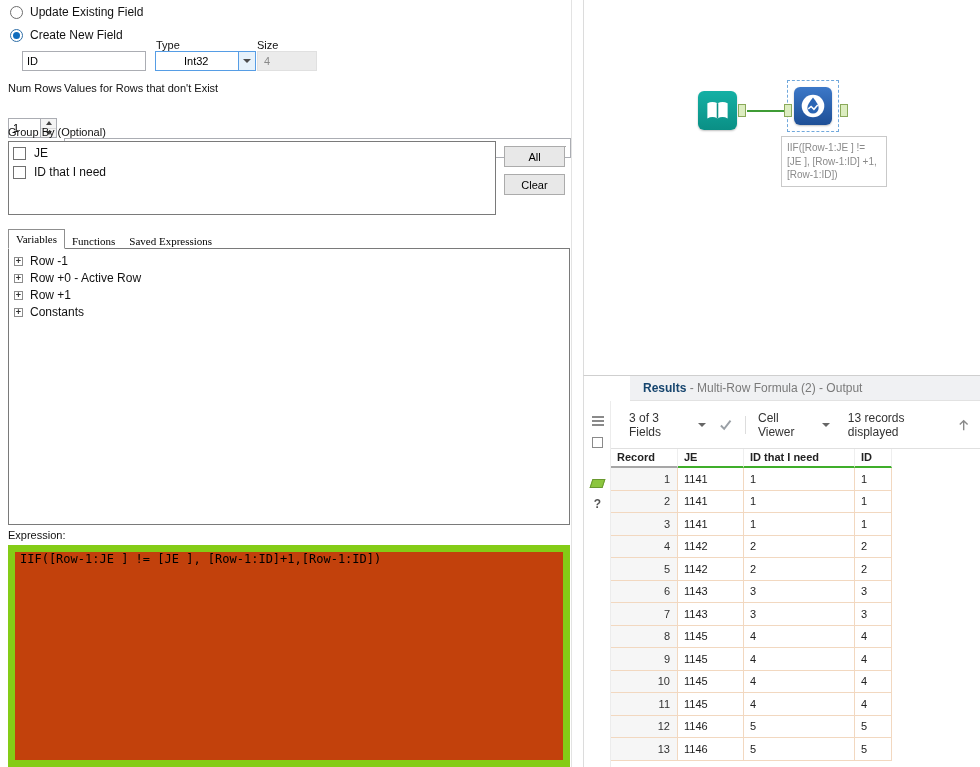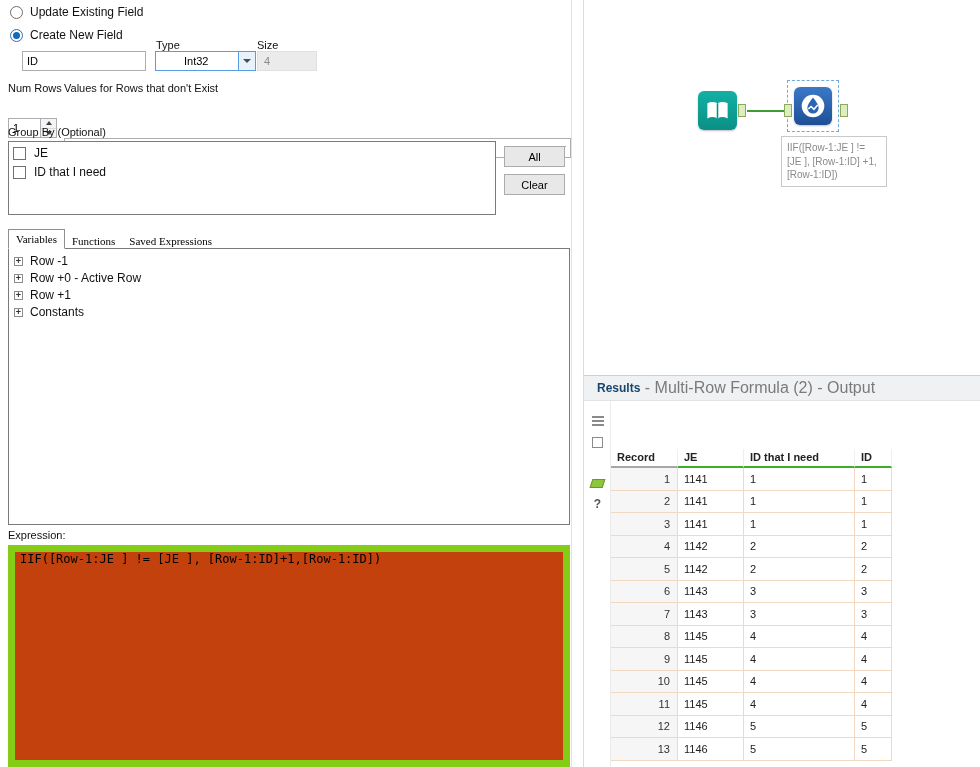--- a/index.html
+++ b/index.html
@@ -70,23 +70,23 @@
   .tool-blue{background:linear-gradient(#3c78c8,#1e4f96);}
   .anchor{position:absolute;width:8px;height:13px;background:#dcedc0;border:1px solid #8aa95a;}
   .conn{position:absolute;height:2px;background:#3f9c35;}
   .select-rect{position:absolute;border:1px dashed #70a8dc;background:transparent;}
   .annotation{position:absolute;background:#fff;border:1px solid #c9c9c9;color:#8a8a8a;
               font-size:10px;line-height:1.35;padding:4px 5px;}
 
   
   .results{position:absolute;left:583px;top:375px;width:397px;height:392px;background:#fff;
            border-left:1px solid #dcdcdc;border-top:1px solid #cfcfcf;}
-  .results-header{height:25px;background:#f0f1f3;border-bottom:1px solid #e2e2e2;display:flex;align-items:center;padding-left:13px;}
+  .results-header{height:25px;background:#f0f1f3;border-bottom:1px solid #e2e2e2;display:flex;align-items:center;padding-left:13px;margin-left:46px;}
   .results-header .prefix{font-weight:bold;color:#16456e;font-size:12px;}
-  .results-header .suffix{color:#7a7a7a;font-size:16px;white-space:pre;}
+  .results-header .suffix{color:#7a7a7a;font-size:12px;white-space:pre;}
 
   .icon-strip{position:absolute;left:0;top:25px;bottom:0;width:27px;background:#fff;border-right:1px solid #ececec;}
   .strip-icon{position:absolute;left:0;width:27px;display:flex;justify-content:center;}
   .bars{width:12px;height:12px;position:relative;}
   .bars::before{content:"";position:absolute;left:0;top:1px;width:12px;height:2px;background:#8a8a8a;
                 box-shadow:0 4px 0 #8a8a8a,0 8px 0 #8a8a8a;}
   .sq{width:11px;height:11px;border:1px solid #8a8a8a;}
   .pgram{width:13px;height:9px;background:#8cc63e;border:1px solid #69982f;transform:skewX(-18deg);}
   .help{font:bold 12px "Liberation Sans",sans-serif;color:#555;}
 
@@ -242,20 +242,38 @@
         </span>
       <span class="strip-icon" style="top:36px;">
           <span class="sq"></span>
         </span>
       <span class="strip-icon" style="top:78px;">
           <span class="pgram"></span>
         </span>
       <span class="strip-icon help" style="top:96px;">?</span>
     </div>
 
+    <div class="results-toolbar">
+      <span class="tb-item">
+        <span>3 of 3 Fields</span>
+        <span class="tb-caret"></span>
+      </span>
+      <svg width="16" height="14" viewBox="0 0 16 14" style="margin-left:12px;">
+        <path d="M3 7.5l3.4 3.5L13 2.5" stroke="#9aa0a6" stroke-width="2" fill="none"></path>
+      </svg>
+      <span class="tb-divider"></span>
+      <span class="tb-item">
+        <span>Cell Viewer</span>
+        <span class="tb-caret"></span>
+      </span>
+      <span style="margin-left:18px;">13 records displayed</span>
+      <svg width="18" height="18" viewBox="0 0 20 20" style="margin-left:auto;margin-right:8px;">
+        <path d="M10 16V5M5.5 9.5L10 5l4.5 4.5" stroke="#8a8a8a" stroke-width="1.6" fill="none"></path>
+      </svg>
+    </div>
 
     <div class="grid">
       <div class="thead">
           <div class="th" style="width: 67px; border-bottom-color: rgb(166, 166, 166);">Record</div>
           <div class="th" style="width: 66px; border-bottom-color: rgb(63, 174, 42);">JE</div>
           <div class="th" style="width: 111px; border-bottom-color: rgb(63, 174, 42);">ID that I need</div>
           <div class="th" style="width: 37px; border-bottom-color: rgb(63, 174, 42);">ID</div>
         </div>
       <div class="tbody">
           <div class="tr">

